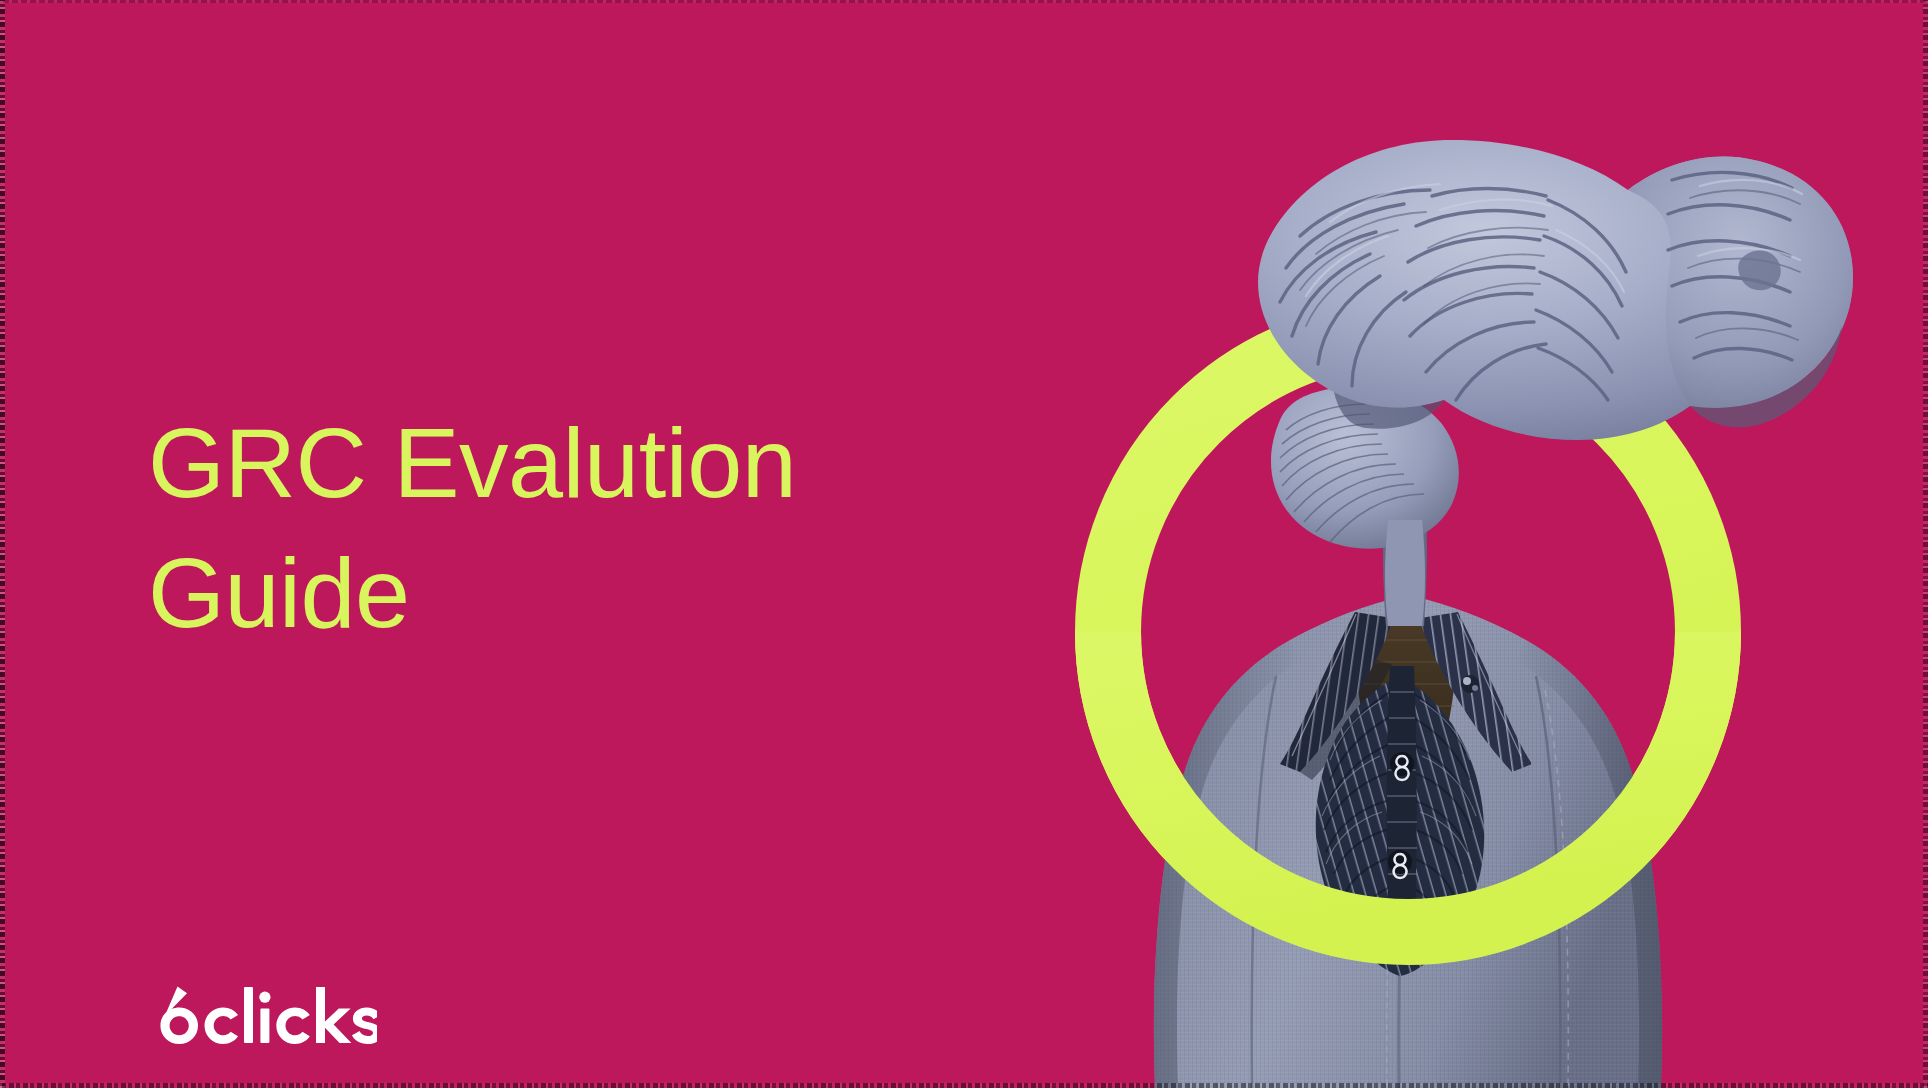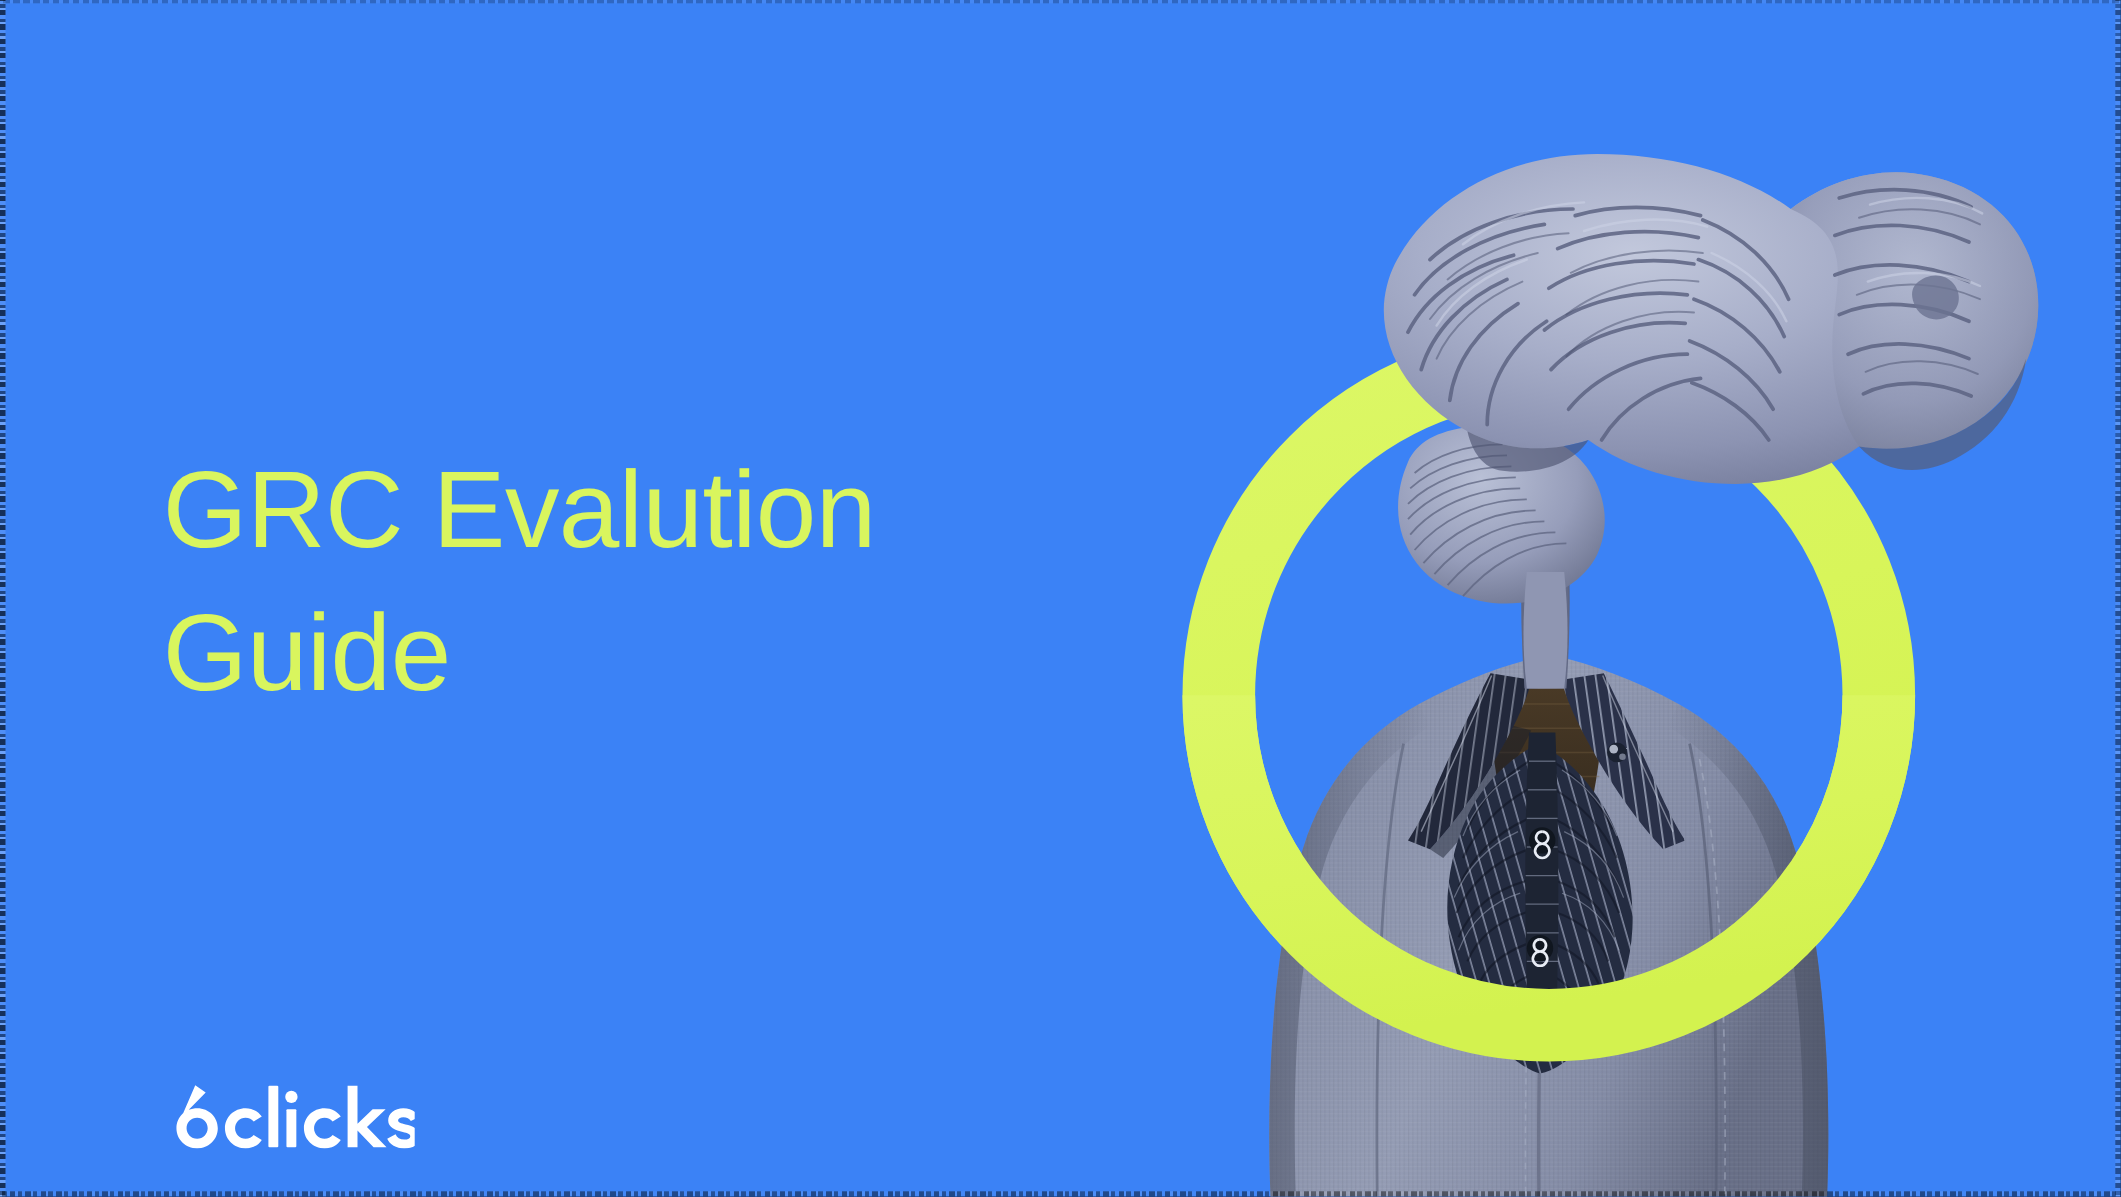--- a/index.html
+++ b/index.html
@@ -7,21 +7,21 @@
   html, body {
     width:1928px; height:1088px;
     background:#07162c;
     overflow:hidden;
     font-family:"Liberation Sans", sans-serif;
   }
 
   #slide {
     position:relative;
     width:1928px; height:1088px;
-    background:#3b82f6;
+    background:#be185d;
     overflow:hidden;
   }
 
   
   .edge-noise {
     position:absolute;
     background:
       repeating-linear-gradient(0deg,
         rgba(255,255,255,.30) 0px, rgba(255,255,255,.30) 2px,
         rgba(0,0,0,.55) 2px, rgba(0,0,0,.55) 5px,

